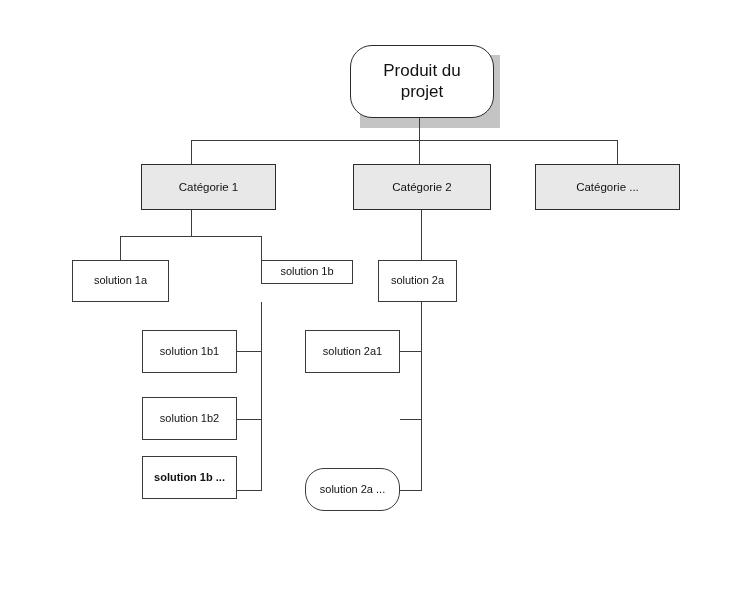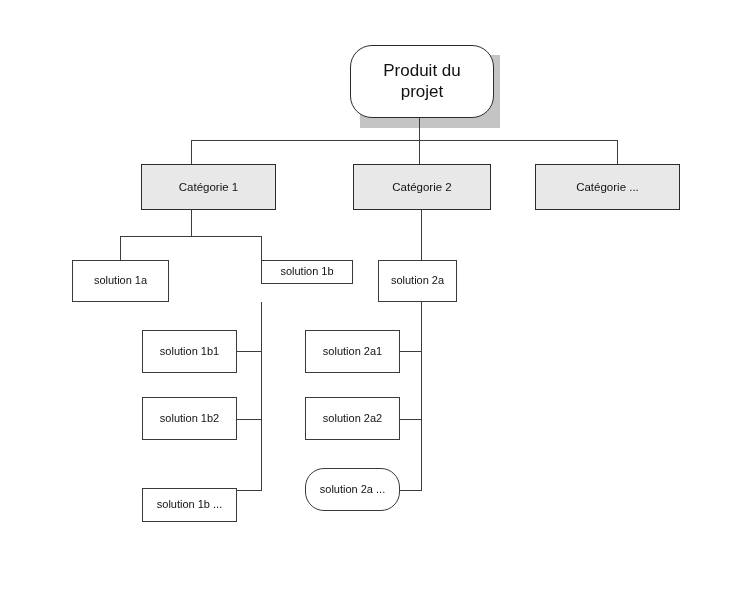--- a/index.html
+++ b/index.html
@@ -116,35 +116,32 @@
   <div class="node node-subsol" style="left:142px; top:330px; width:95px; height:43px;align-items:center;">
     <span>solution 1b1</span>
   </div>
   <div class="line line-h" style="left:237px; top:351px; width:25px;"></div>
 
   <div class="node node-subsol" style="left:142px; top:397px; width:95px; height:43px;">
     <span>solution 1b2</span>
   </div>
   <div class="line line-h" style="left:237px; top:419px; width:25px;"></div>
 
-  <div class="node node-subsol" style="left:142px; top:488px; width:95px; height:34px;">
+  <div class="node node-subsol" style="left:142px; top:456px; width:95px; height:43px;font-weight:bold;">
     <span>solution 1b ...</span>
   </div>
   <div class="line line-h" style="left:237px; top:490px; width:25px;"></div>
 
   <div class="line line-v" style="left:421px; top:302px; height:188px;"></div>
 
   <div class="node node-subsol" style="left:305px; top:330px; width:95px; height:43px;">
     <span>solution 2a1</span>
   </div>
   <div class="line line-h" style="left:400px; top:351px; width:22px;"></div>
 
-  <div class="node node-subsol" style="left:305px; top:397px; width:95px; height:43px;">
-    <span>solution 2a2</span>
-  </div>
   <div class="line line-h" style="left:400px; top:419px; width:22px;"></div>
 
   <div class="node node-subsol" style="left:305px; top:468px; width:95px; height:43px;border-radius:19px;">
     <span>solution 2a ...</span>
   </div>
   <div class="line line-h" style="left:400px; top:490px; width:22px;"></div>
 
 </div>
 
 </body></html>

